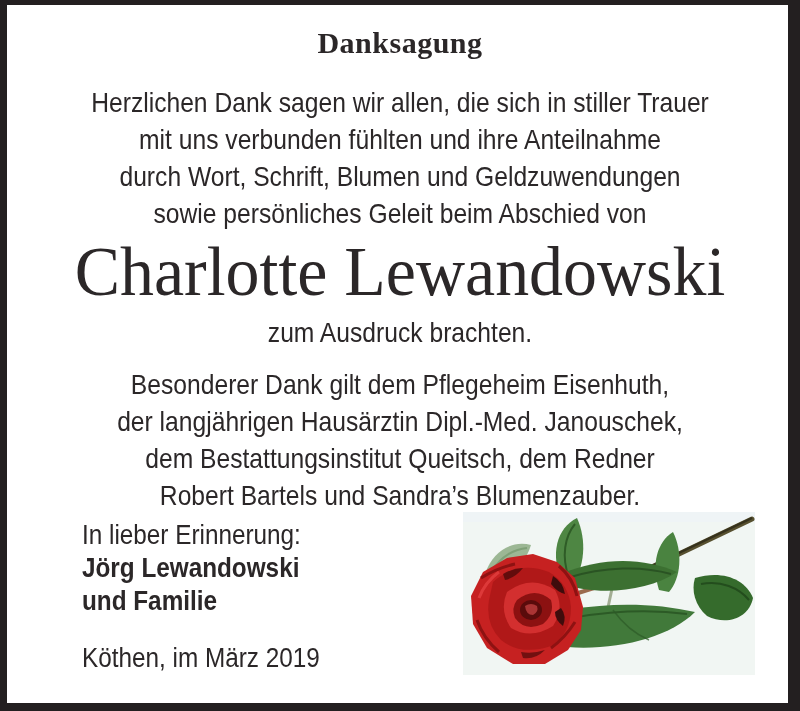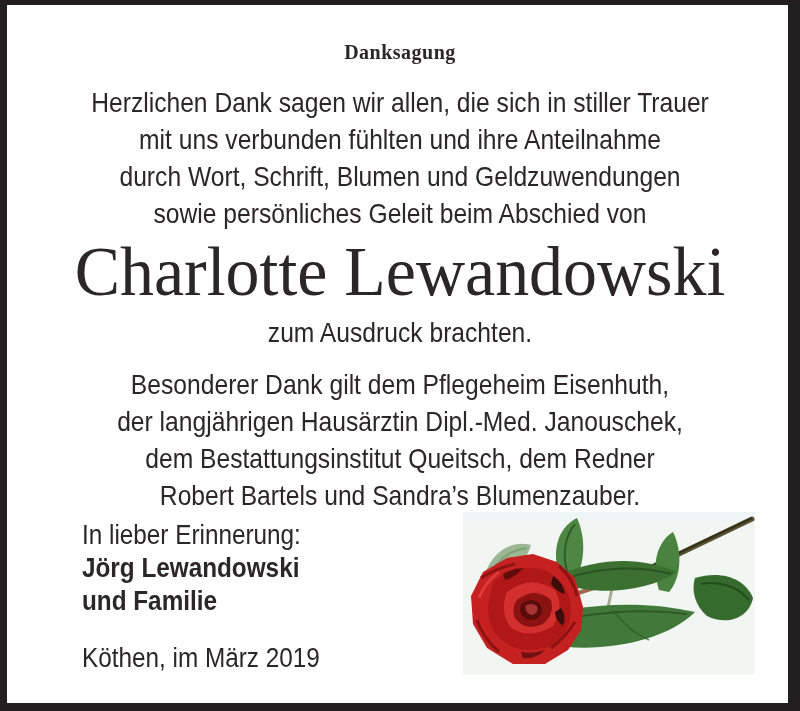--- a/index.html
+++ b/index.html
@@ -17,23 +17,22 @@
     background:#ffffff;
   }
   .content{position:absolute;inset:0;}
 
   .center-line{position:absolute;left:0;right:0;text-align:center;}
 
   .title{
     top:26px;
     font-family:"Liberation Serif",serif;
     font-weight:700;
-    font-size:20px;line-height:34px;
+    font-size:30px;line-height:34px;
     letter-spacing:.5px;
-    margin-top:9px;
   }
   .intro{
     top:84px;
     font-size:28px;line-height:37px;
     transform:scaleX(.88);transform-origin:50% 0;
   }
   .deceased{
     top:237px;
     font-family:"Liberation Serif",serif;
     font-weight:400;

